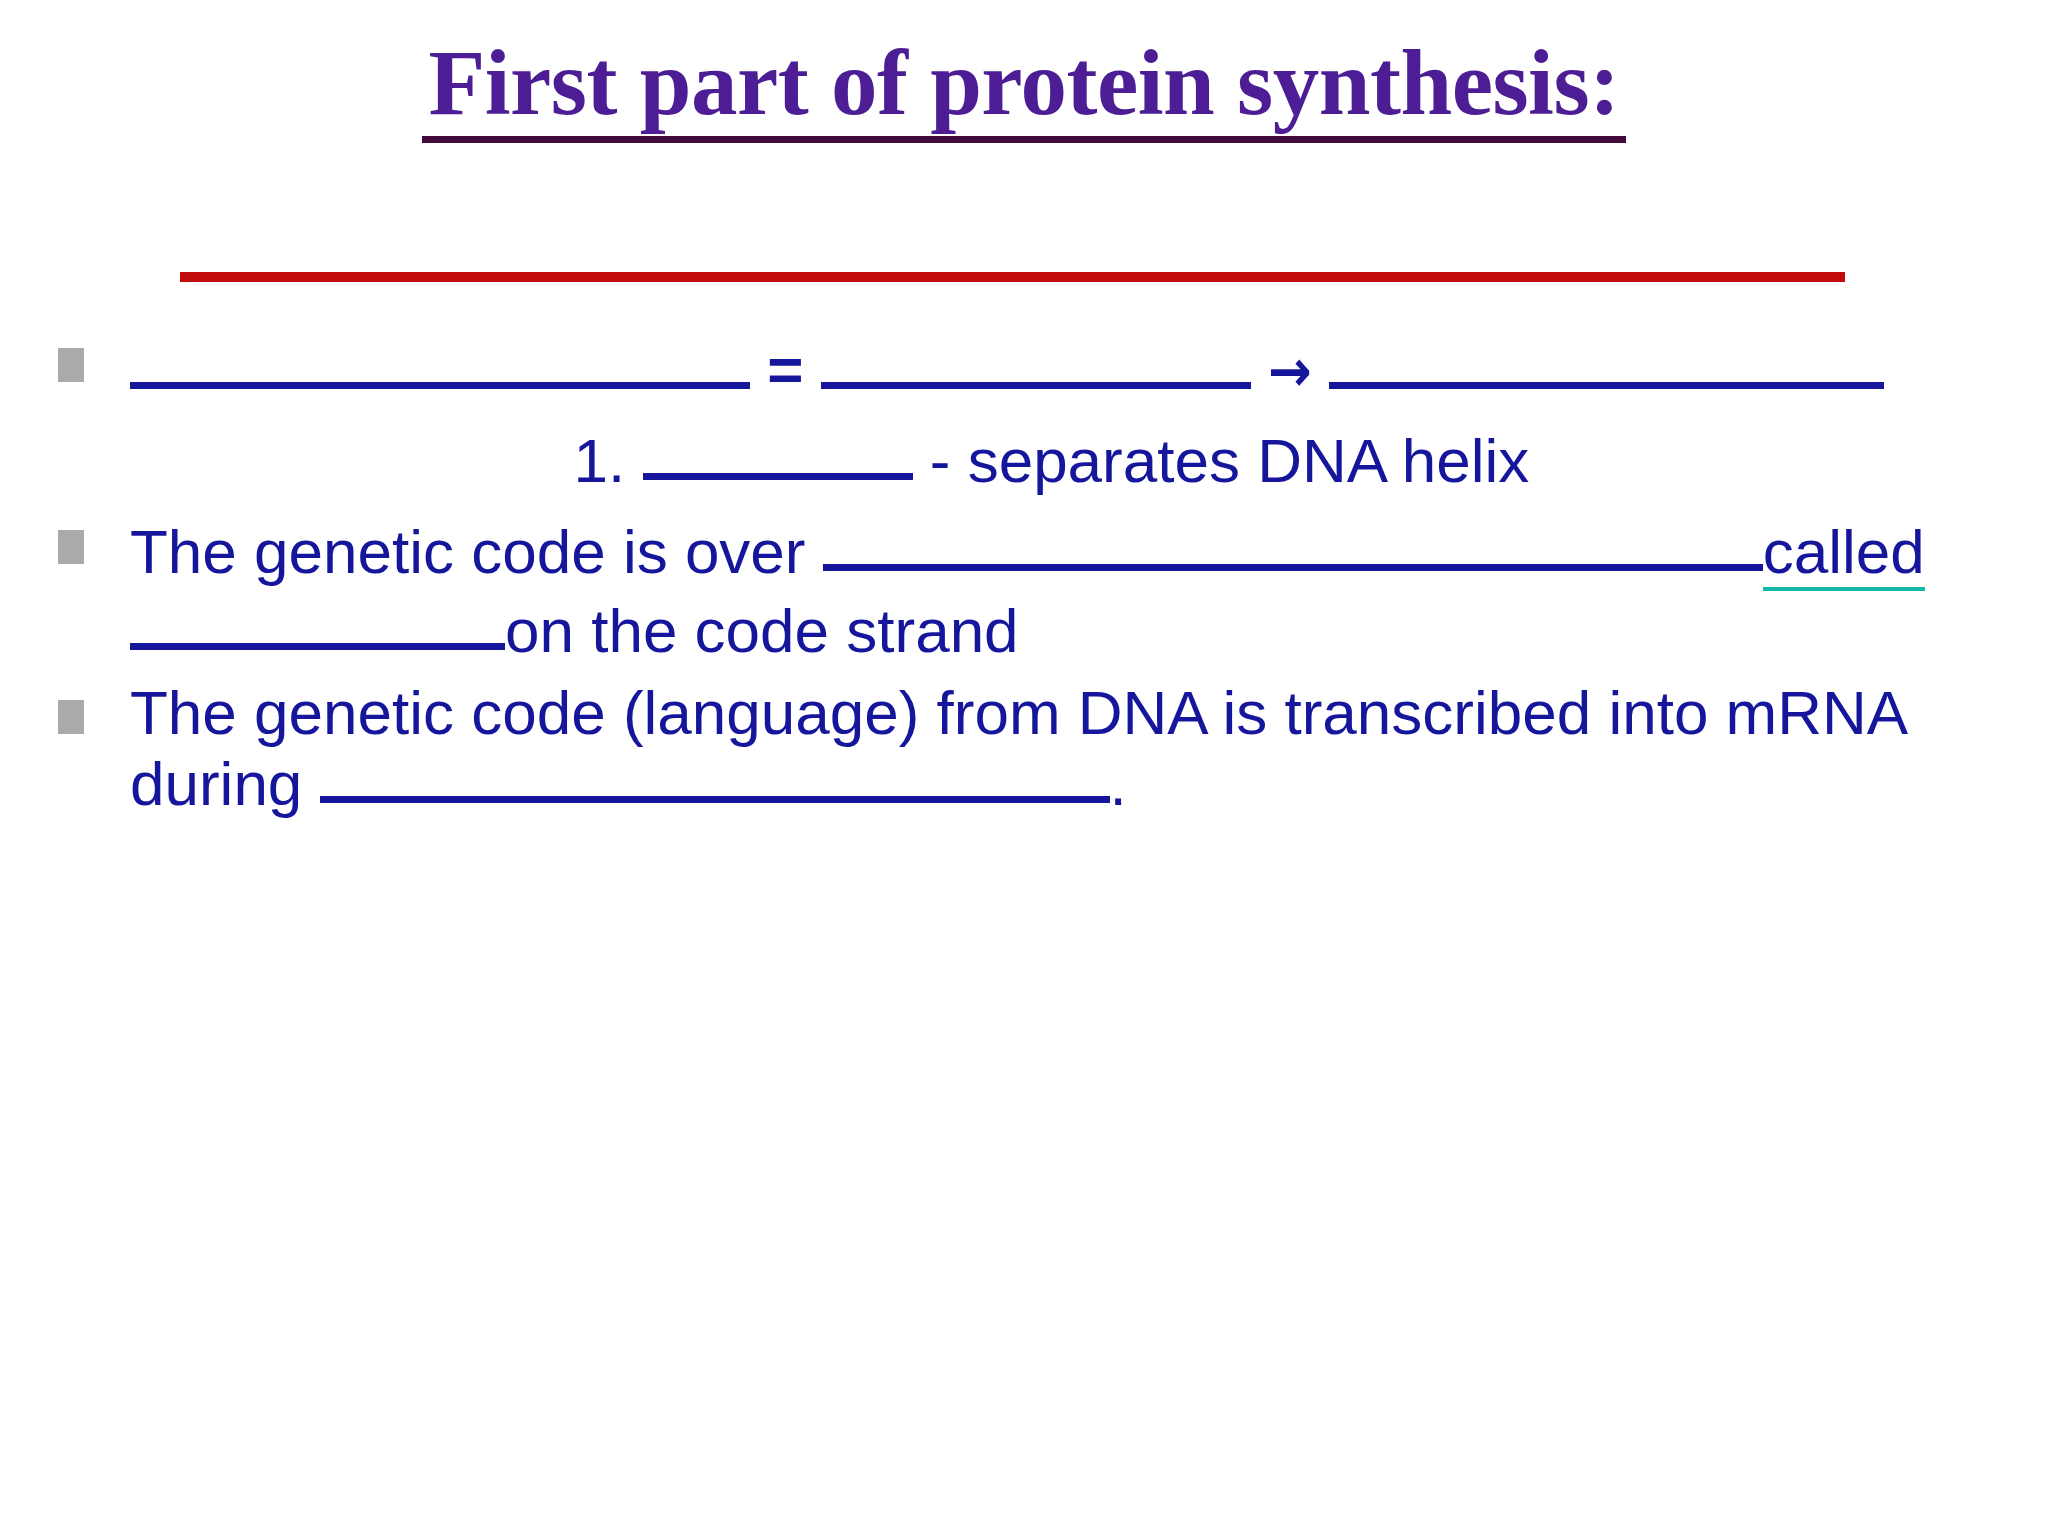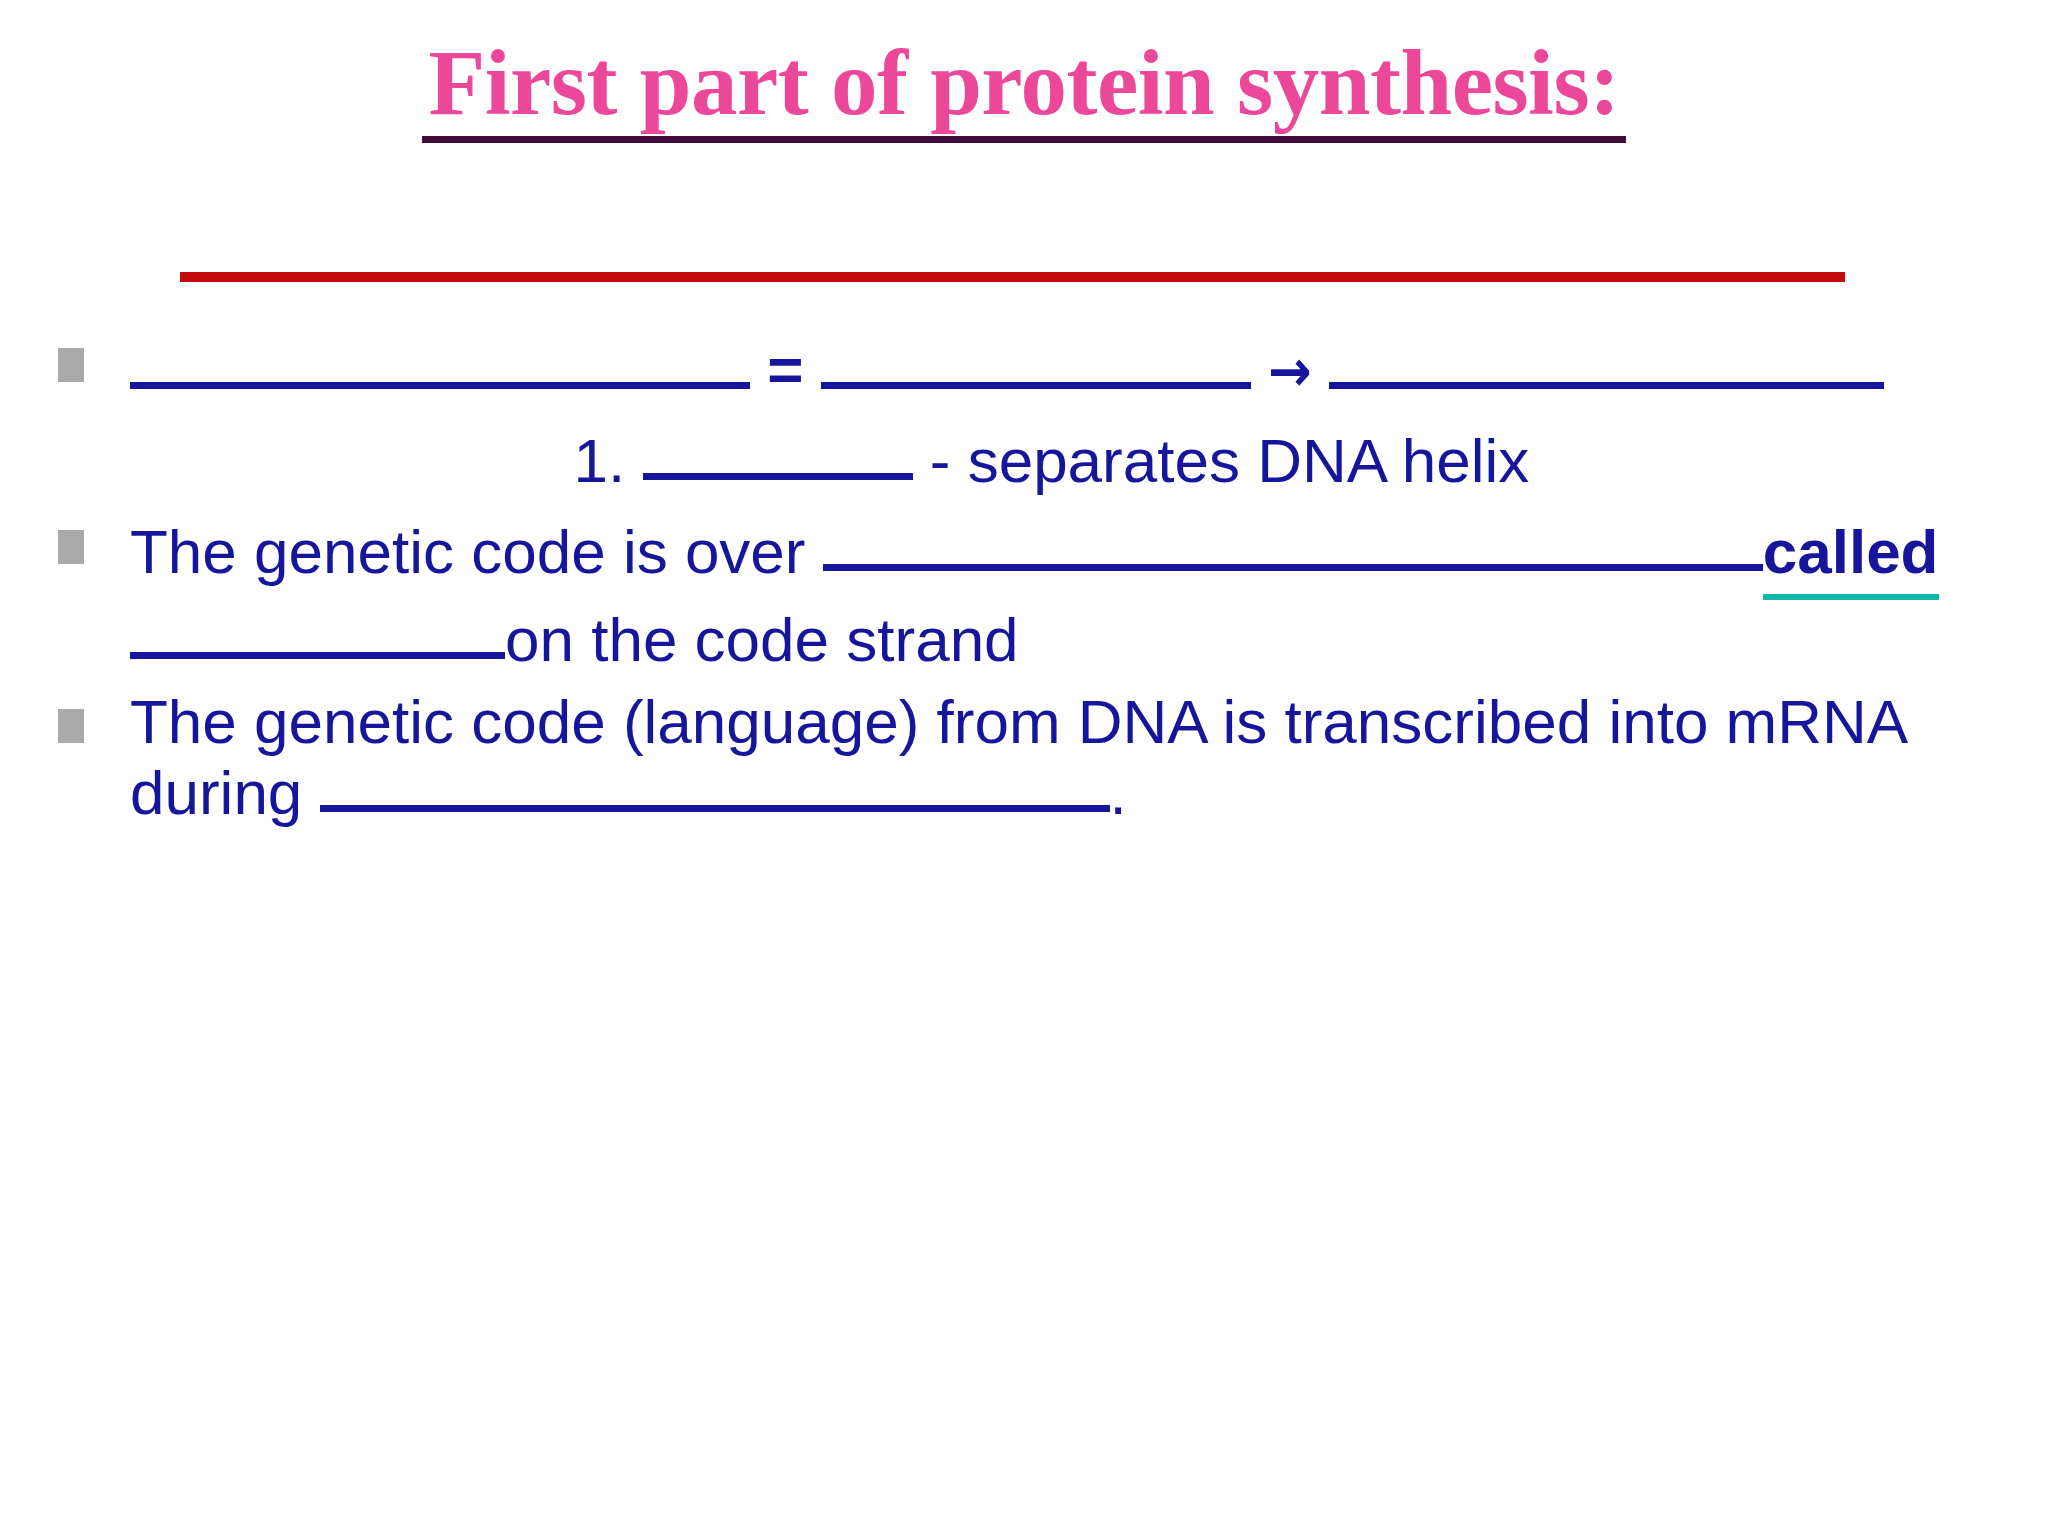--- a/index.html
+++ b/index.html
@@ -22,21 +22,21 @@
     top: 34px;
     width: 2048px;
     text-align: center;
   }
   .slide-title {
     display: inline-block;
     font-family: "Liberation Serif", "DejaVu Serif", serif;
     font-weight: bold;
     font-size: 93px;
     line-height: 1.05;
-    color: #ec4899;
+    color: #4c1d95;
     letter-spacing: -0.5px;
     border-bottom: 7px solid #400B3A;
     padding: 0 6px 4px 6px;
     white-space: nowrap;
   }
 
   
   .red-rule {
     position: absolute;
     left: 180px;
@@ -94,24 +94,24 @@
   .blank.w3 { width: 555px; }   
   .blank.w4 { width: 520px; }   
   .blank.w5 { width: 270px; }   
   .blank.w6 { width: 690px; }   
   .blank.w7 { width: 640px; }   
   .blank.w8 { width: 940px; }   
   .blank.w9 { width: 375px; }   
   .blank.w10 { width: 790px; }  
 
   .bold-underline {
-    font-weight: bold;
-    border-bottom: 6px solid #14b8a6;
+    font-weight: normal;
+    border-bottom: 4px solid #14b8a6;
     display: inline-block;
-    padding-bottom: 11px;
+    padding-bottom: 4px;
   }
 
   .eq {
     font-weight: bold;
     font-size: 62px;
   }
   .arrow {
     font-family: "DejaVu Sans", sans-serif;
     font-weight: bold;
     font-size: 58px;

